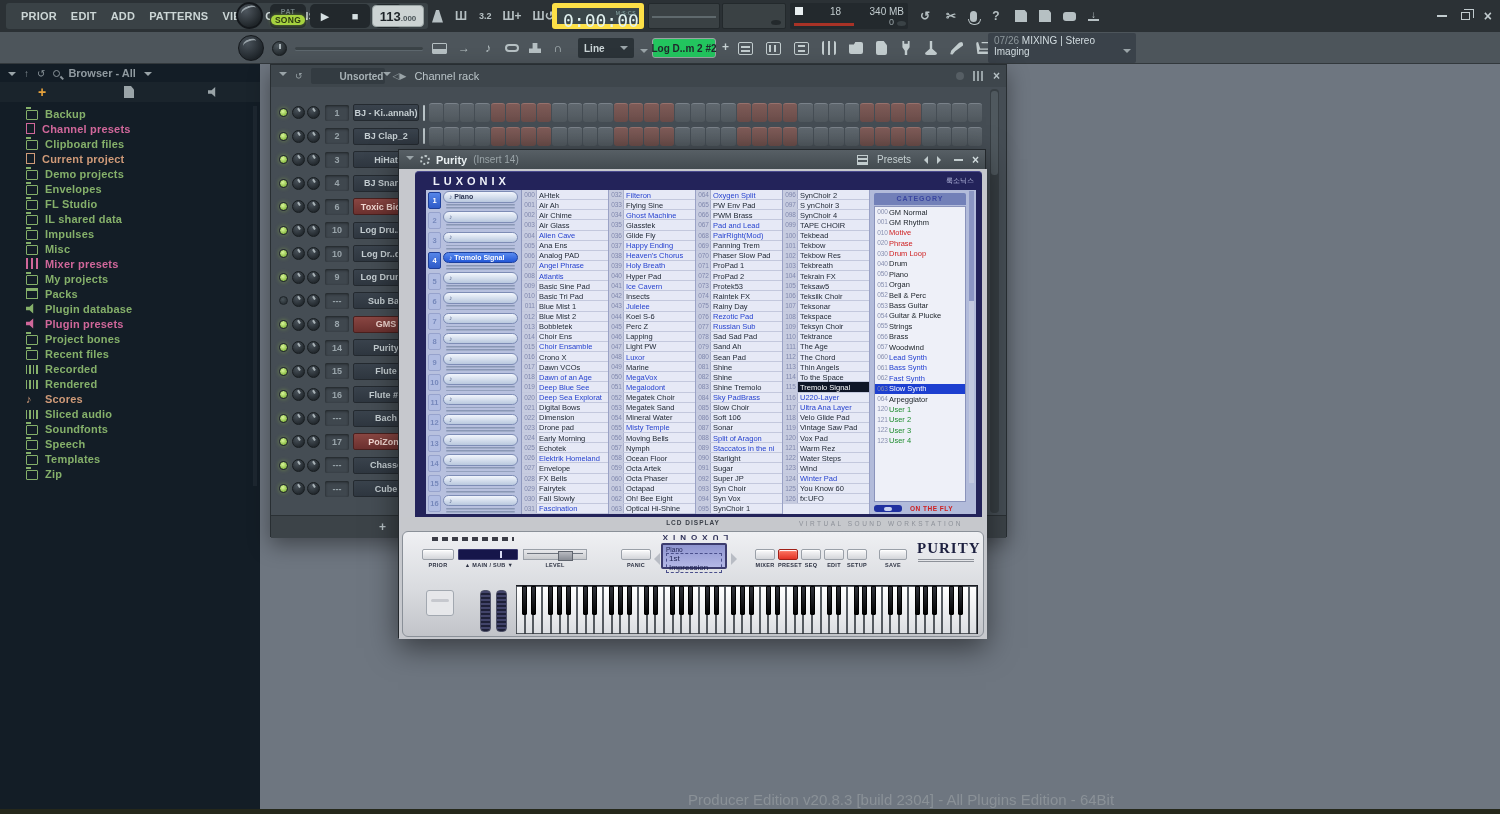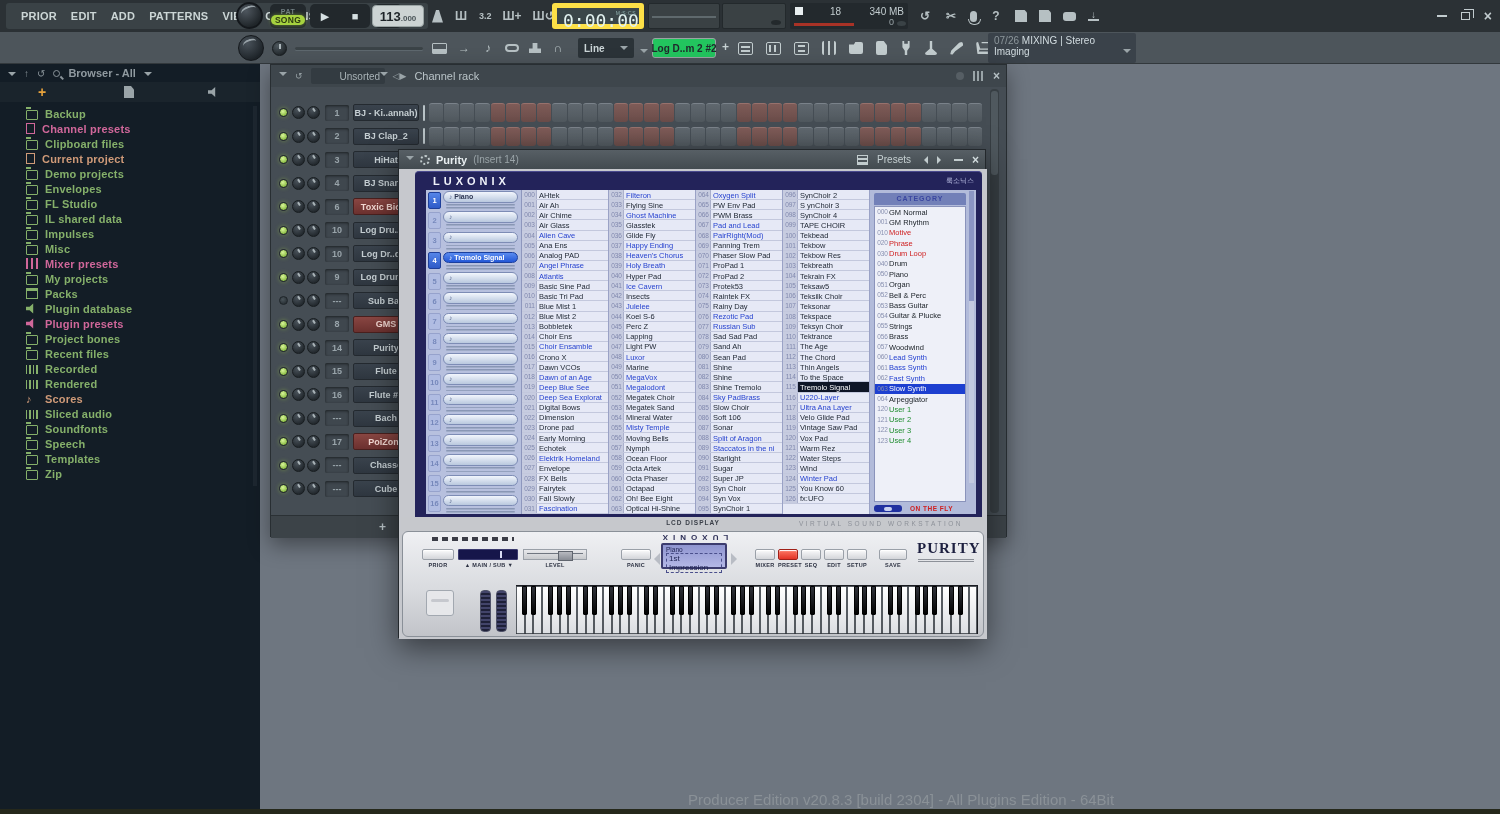--- a/index.html
+++ b/index.html
@@ -117,21 +117,21 @@
   .icon-wave { background:repeating-linear-gradient(90deg,currentColor 0 1.5px,transparent 1.5px 3.5px); height:9px; margin-top:1px; }
   .icon-note { font-size:11px; line-height:10px; }
   .icon-packs { border:1.5px solid currentColor; border-top:3px solid currentColor; height:11px; }
   .c-green { color:#85b06a; } .c-pink { color:#d0679a; } .c-orange { color:#cf9a78; }
   .br-scroll { position:absolute; right:3px; top:42px; width:4px; height:380px; background:#1d2730; }
 
   
   .rack { position:absolute; left:270px; top:64px; width:737px; height:473px; background:#454d54; border:1px solid #282e32; box-shadow:0 8px 20px rgba(0,0,0,.4); z-index:10; }
   .rack-title { position:absolute; left:0; top:0; width:100%; height:22px; background:#3e464c; display:flex; align-items:center; gap:8px; padding:0 8px; }
   .sort-box { width:74px; height:16px; background:#333b41; border-radius:2px; display:flex; align-items:center; justify-content:space-between; padding:0 5px; }
-  .sort-lbl { font-size:10px; font-weight:normal; color:#a8b2b6;padding-left:24px; }
+  .sort-lbl { font-size:10px; font-weight:bold; color:#a8b2b6;padding-left:24px; }
   .rack-ttl { font-size:11px; font-weight:normal; color:#bac4c8; }
   .rt-ic { color:#9aa4a8; font-size:9px; }
   .rack-right { position:absolute; right:6px; top:0; height:22px; display:flex; align-items:center; gap:9px; }
   .rr-circle { width:8px; height:8px; border-radius:50%; background:#565e64; }
   .rr-graph { width:11px; height:10px; background:repeating-linear-gradient(90deg,#9aa4a8 0 2px,transparent 2px 4px); }
   .rr-close { color:#b6c0c4; font-size:12px; font-weight:bold; }
   #rack-rows { position:absolute; left:0; top:36px; width:100%; }
   .ch-row { height:23.5px; display:flex; align-items:center; position:relative; }
   .led { position:absolute; left:8px; width:9px; height:9px; border-radius:50%; background:radial-gradient(circle at 40% 35%, #d8f598, #8cbe46 70%); border:1px solid #1e2428; box-shadow:0 0 4px #a6d23f66; }
   .led.off { background:radial-gradient(circle at 40% 35%, #4a545a, #2b3338 70%); box-shadow:none; }

